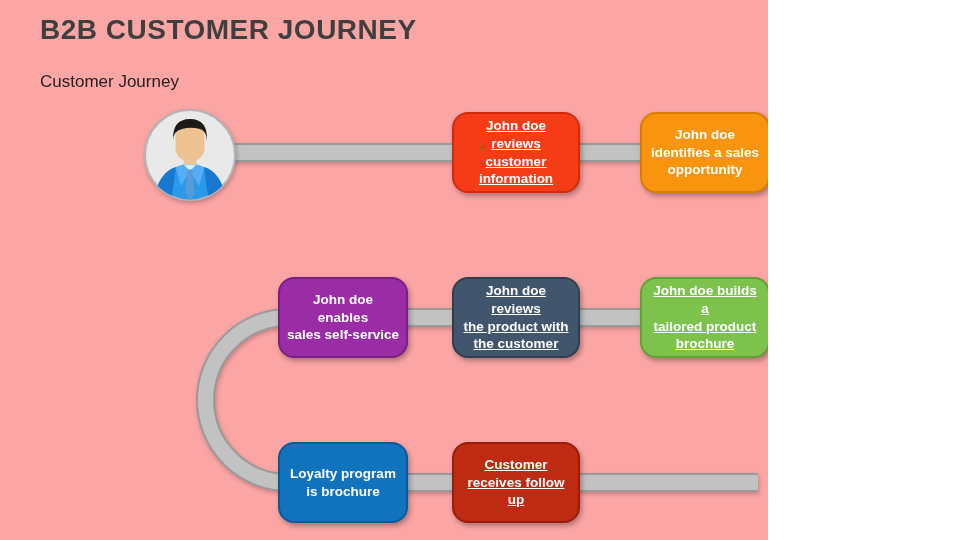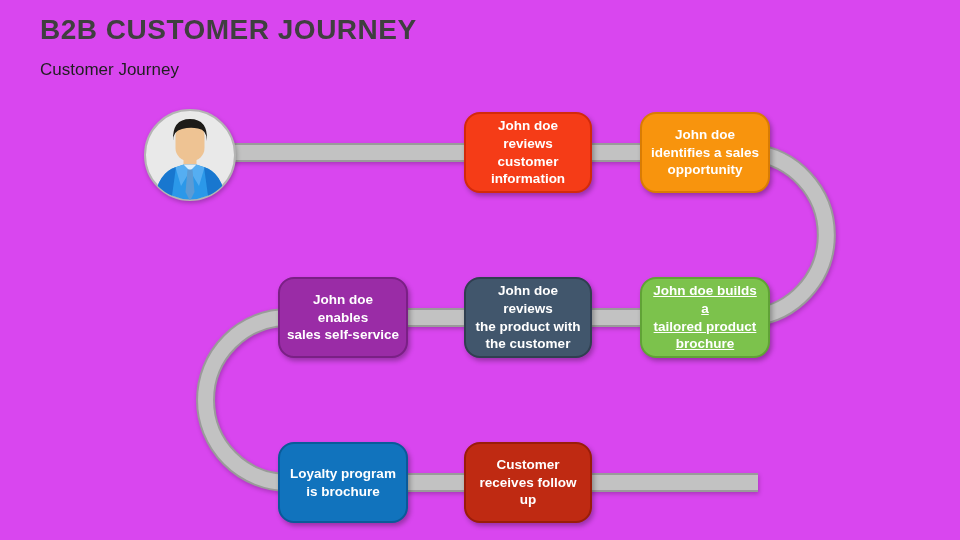--- a/index.html
+++ b/index.html
@@ -1,40 +1,40 @@
 <!DOCTYPE html>
 <html><head>
 <meta charset="utf-8">
 <style>
   html,body { margin:0; padding:0; background:#ffffff; }
   .slide {
-    position:relative; width:960px; height:540px; background:#d946ef;
+    position:relative; width:768px; height:540px; background:#fca5a5;
     overflow:hidden; font-family:"Liberation Sans", sans-serif;
   }
   .title {
     position:absolute; left:40px; top:14px;
     font-size:28px; font-weight:bold; letter-spacing:0.5px; color:#3f3f3f;
   }
   .subtitle {
-    position:absolute; left:40px; top:60px;
+    position:absolute; left:40px; top:72px;
     font-size:17px; color:#1f1f1f;
   }
   .path-svg { position:absolute; left:0; top:0; width:960px; height:540px; z-index:1; }
   .path-shadow { filter:drop-shadow(1px 2px 2px rgba(0,0,0,0.22)); }
   .box {
     position:absolute; width:130px; height:81px; box-sizing:border-box;
     border-radius:16px; border:2px solid transparent; z-index:2;
     display:flex; align-items:center; justify-content:center;
     text-align:center; padding:4px 6px;
     color:#ffffff; font-weight:bold; font-size:13.5px; line-height:1.3;
     white-space:pre-line;
     box-shadow:2px 3px 5px rgba(0,0,0,0.30);
   }
   .r1 { top:112px; } .r2 { top:277px; } .r3 { top:442px; }
-  .c1 { left:278px; } .c2 { left:464px; width:128px; } .c3 { left:612px;margin-left:28px; }
+  .c1 { left:278px; } .c2 { left:452px; width:128px;text-decoration:underline; } .c3 { left:612px;margin-left:28px; }
   .avatar {
     position:absolute; left:142px; top:107px; width:96px; height:96px; z-index:3;
     filter:drop-shadow(1px 2px 2px rgba(0,0,0,0.25));
   }
 </style>
 </head>
 <body>
 
 <div class="slide">
 

